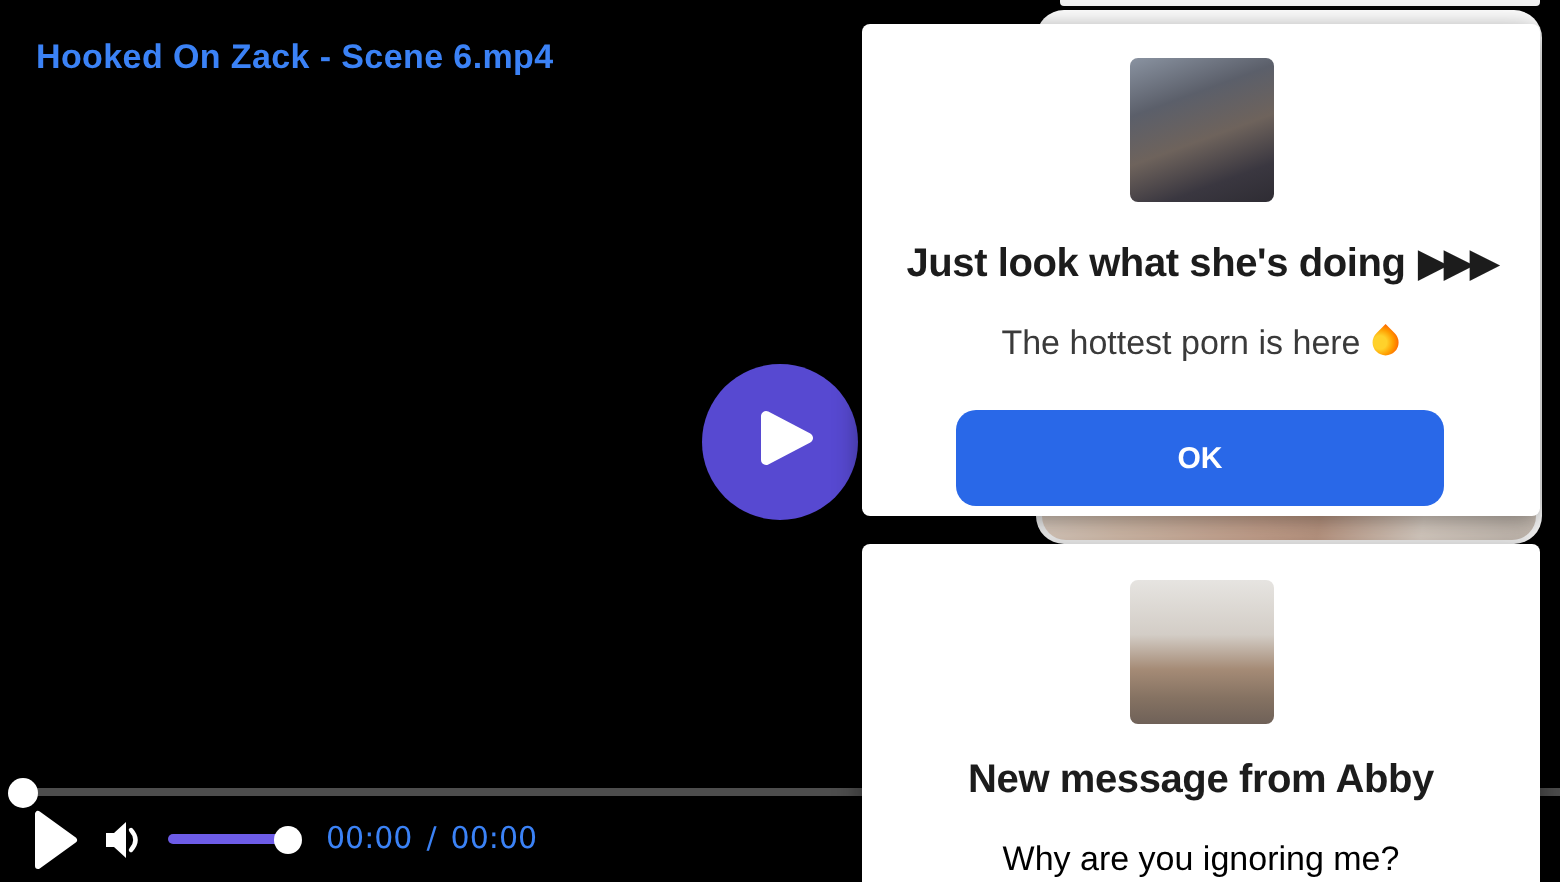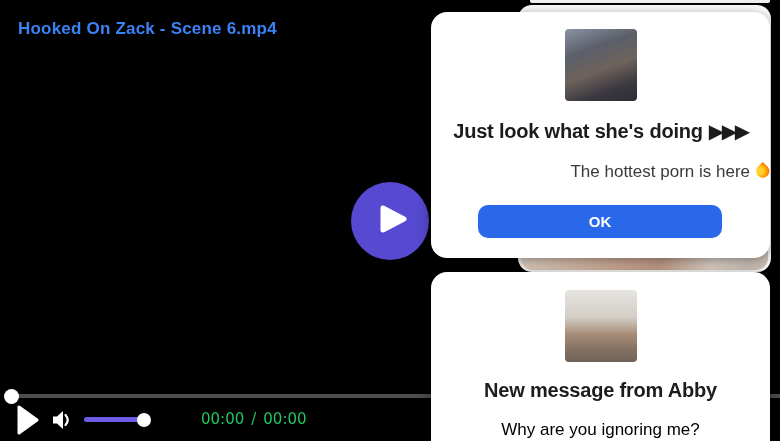--- a/index.html
+++ b/index.html
@@ -22,56 +22,56 @@
   .progress-thumb { position:absolute; left:4px; top:389px; width:15px; height:15px;
                     border-radius:50%; background:#fff; }
 
   
   .ctrl-play { position:absolute; left:17px; top:405px; }
   .ctrl-volume-icon { position:absolute; left:50px; top:408px; }
   .volume-track { position:absolute; left:84px; top:417px; width:61px; height:5px;
                   border-radius:3px; background:var(--volume,#6d5ce8); }
   .volume-thumb { position:absolute; left:137px; top:413px; width:14px; height:14px;
                   border-radius:50%; background:#fff; }
-  .time-display { position:absolute; left:163px; top:410px; color:#22c55e;
-                  font-family:"DejaVu Sans", sans-serif; font-size:15px;margin-left:38px; }
+  .time-display { position:absolute; left:163px; top:410px; color:#3b82f6;
+                  font-family:"DejaVu Sans", sans-serif; font-size:15px; }
   .time-display .sep { margin:0 7px; }
 
   
   .peek-strip { position:absolute; left:530px; top:0; width:240px; height:3px;
                 background:#f0f0f0; border-radius:0 0 2px 2px; z-index:2; }
   .ad-card { position:absolute; left:518px; top:5px; width:253px; height:267px;
              background:#fff; border-radius:14px; overflow:hidden; z-index:2; }
   .ad-photo { position:absolute; left:3px; right:3px; top:26px; bottom:2px;
               border-radius:2px 2px 12px 12px;
               background:linear-gradient(100deg,#f2ebe3 0%,#e2c9b6 28%,#d4ad97 52%,#caa38d 62%,#e9ddd2 80%,#cfc4ba 100%); }
 
   
   .popup { position:absolute; left:431px; width:339px; height:246px; background:#fff;
-           border-radius:16px; box-shadow:0 3px 14px rgba(0,0,0,.45);
+           border-radius:4px; box-shadow:0 3px 14px rgba(0,0,0,.45);
            z-index:3; text-align:center; }
   .popup-1 { top:12px; }
   .popup-2 { top:272px; }
 
   .thumb { position:absolute; left:50%; transform:translateX(-50%); top:17px;
            width:72px; height:72px; border-radius:4px; }
   .thumb--dark  { background:linear-gradient(160deg,#8a93a1 0%,#5b5f6a 30%,#6e635c 55%,#3a3740 80%,#2e2c33 100%); }
   .thumb--light { background:linear-gradient(180deg,#e6e4e1 0%,#d3cdc6 38%,#a58b76 62%,#857262 82%,#6f6158 100%); }
   .popup-2 .thumb { top:18px; }
 
   .popup-title { position:absolute; top:107px; width:100%; color:#1c1c1c;
                  font-size:20px; font-weight:700; letter-spacing:-.2px; }
   .tri-icon { letter-spacing:-.12em; margin-left:6px; font-family:"DejaVu Sans", sans-serif; }
-  .popup-subtitle { position:absolute; top:150px; width:100%; color:#3a3a3a; font-size:17px;text-align:right; }
+  .popup-subtitle { position:absolute; top:150px; width:100%; color:#3a3a3a; font-size:17px; }
 
   .fire-icon { display:inline-block; width:13px; height:13px; margin-left:7px;
                background:radial-gradient(circle at 35% 65%, #ffd12b 0 28%, #ff9e00 55%, #ff5a00 85%);
                border-radius:0 50% 50% 50%; transform:rotate(45deg) translateY(1px); }
 
-  .ok-button { position:absolute; top:193px; left:47px; right:48px; height:33px;
+  .ok-button { position:absolute; top:193px; left:47px; right:48px; height:48px;
                background:var(--ok-button,#2968e8); color:#fff; border:none;
                border-radius:10px; font-size:15px; font-weight:700;
                font-family:"Liberation Sans", sans-serif; cursor:pointer; }
 
   .popup-message { position:absolute; top:148px; width:100%; color:#000000; font-size:17px; }
 </style>
 </head>
 <body>
 
 <div class="player">

